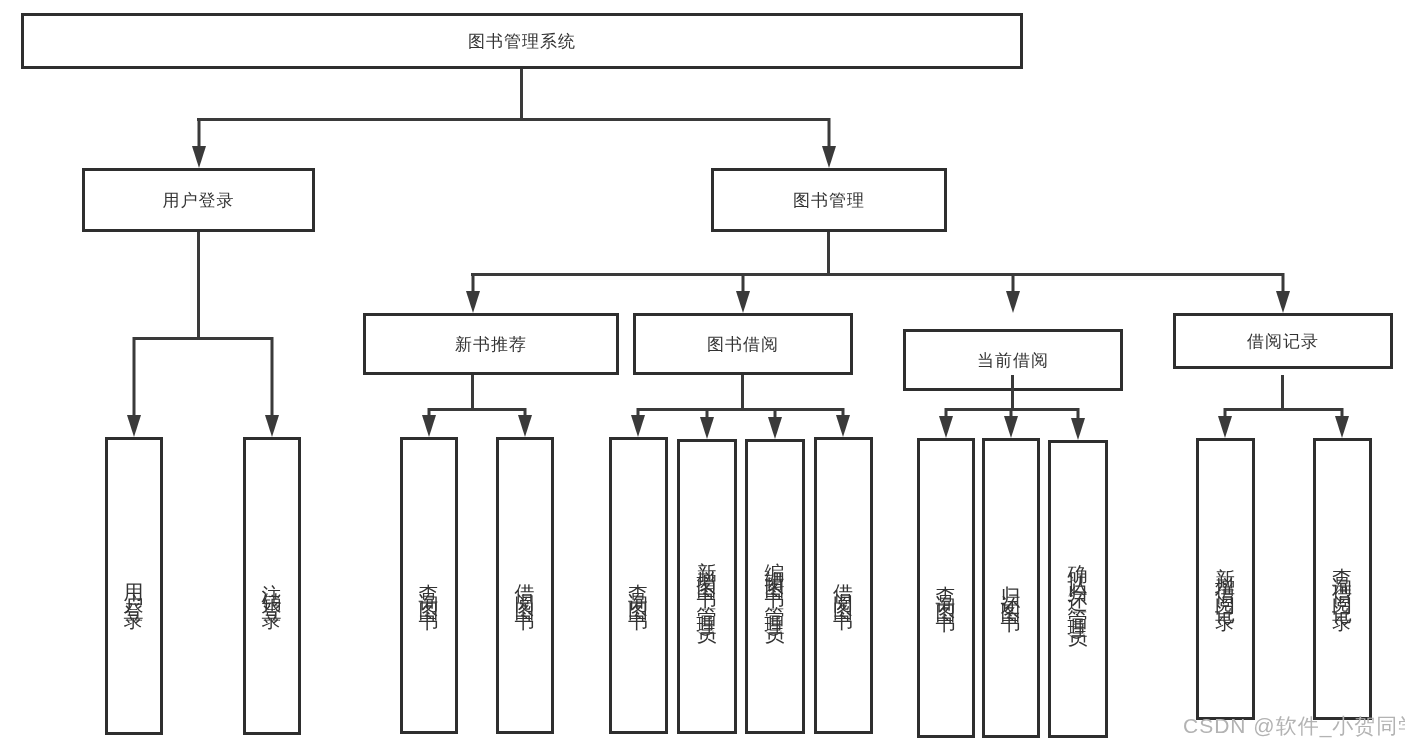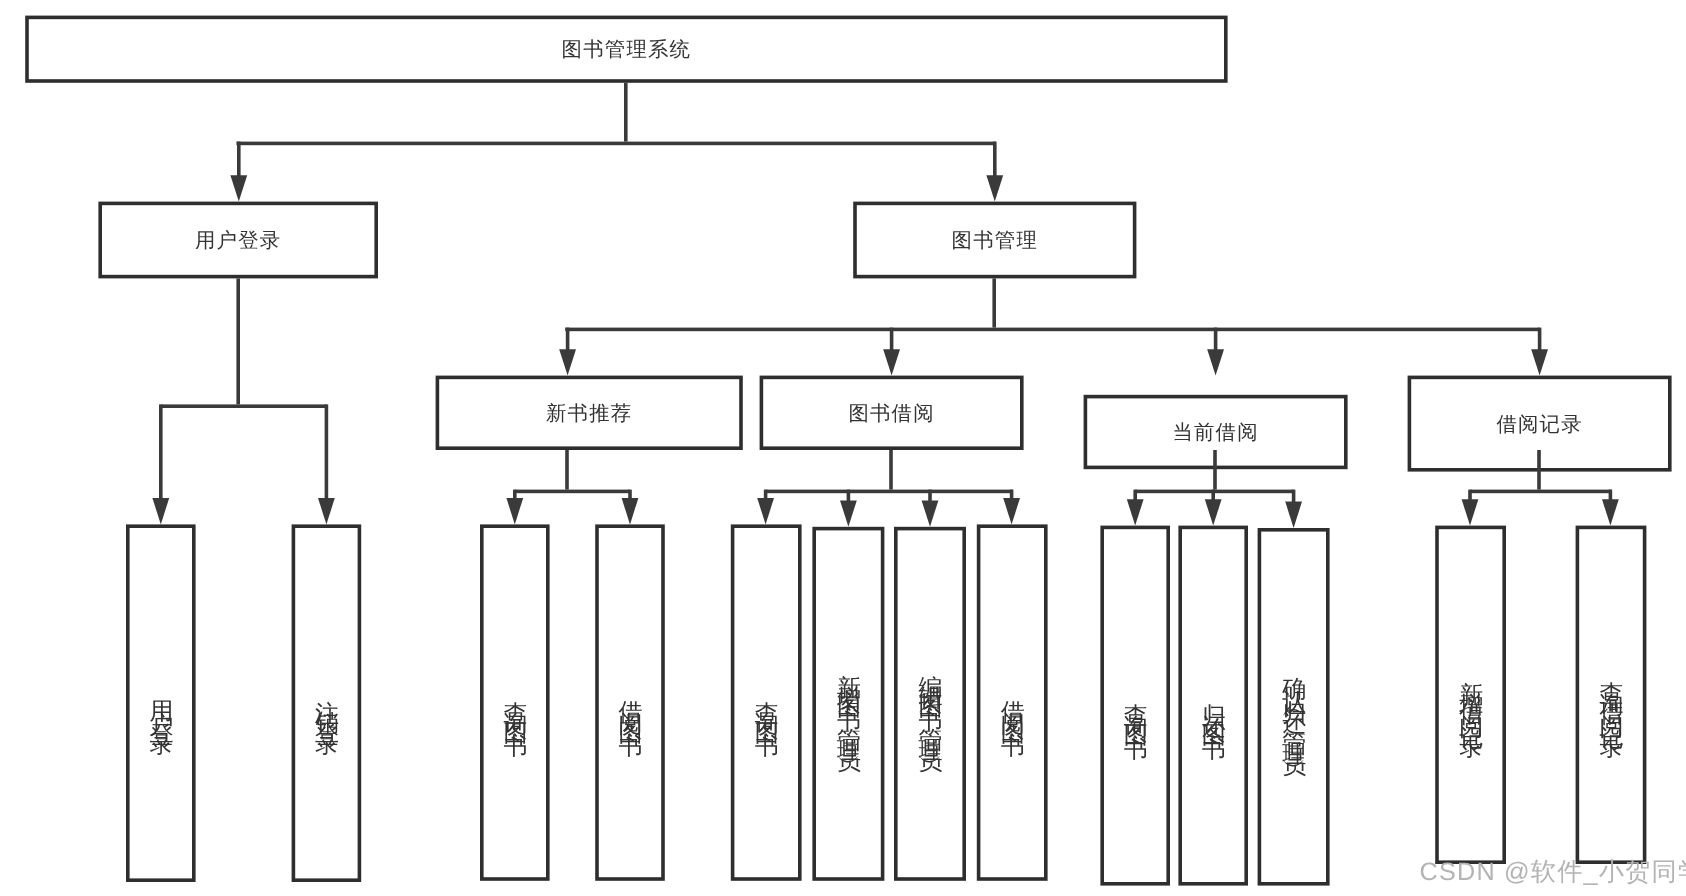--- a/index.html
+++ b/index.html
@@ -81,21 +81,21 @@
       <div class="head"></div>
     </div>
   <div class="arrow" style="left:1276px;top:273px;height:40px;">
       <div class="shaft"></div>
       <div class="head"></div>
     </div>
 
   <div class="box" style="left:363px;top:313px;width:256px;height:62px;">新书推荐</div>
   <div class="box" style="left:633px;top:313px;width:220px;height:62px;">图书借阅</div>
   <div class="box" style="left:903px;top:313px;width:220px;height:62px;margin-top:16px;">当前借阅</div>
-  <div class="box" style="left:1173px;top:313px;width:220px;height:80px;">借阅记录</div>
+  <div class="box" style="left:1173px;top:313px;width:220px;height:56px;">借阅记录</div>
 
   <div class="vline" style="left:471px;top:375px;height:33px;"></div>
   <div class="hline" style="left:429px;top:408px;width:96px;"></div>
   <div class="arrow" style="left:422px;top:408px;height:29px;">
       <div class="shaft"></div>
       <div class="head"></div>
     </div>
   <div class="arrow" style="left:518px;top:408px;height:29px;">
       <div class="shaft"></div>
       <div class="head"></div>

